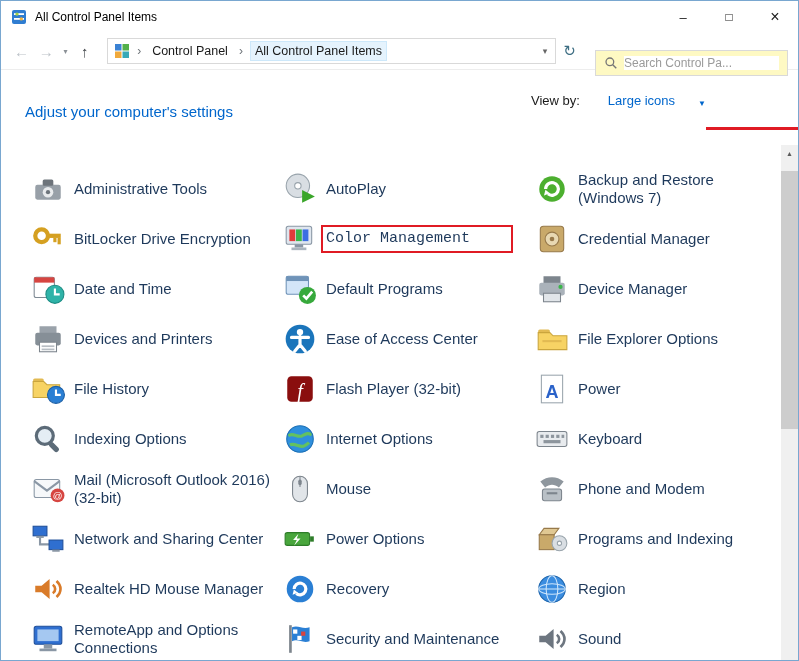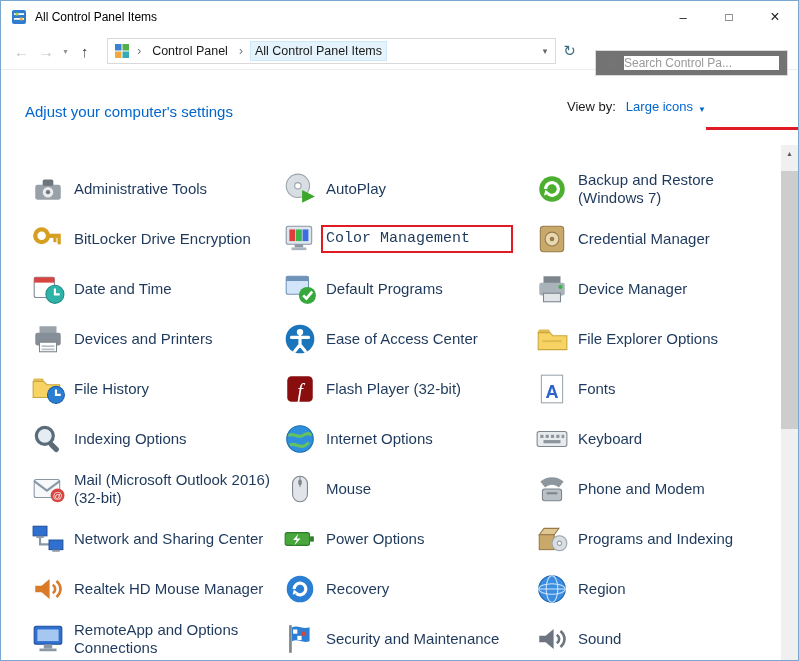--- a/index.html
+++ b/index.html
@@ -23,29 +23,29 @@
   .nav-btn.enabled { color:#44484c; }
   .caret-btn { width:14px; text-align:center; font-size:8px; color:#8b9197; }
   .addressbar { display:flex; align-items:center; height:26px; width:468px; margin-left:10px; border:1px solid #d9d9d9; background:#fff; padding:0 6px; }
   .addr-icon { width:16px; height:16px; flex:none; }
   .addr-icon svg { width:100%; height:100%; display:block; }
   .crumb-sep { font-size:12px; color:#6d7control378; color:#6d7378; padding:0 7px; }
   .crumb { font-size:12.5px; color:#1a1a1a; padding:2px 4px; white-space:nowrap; }
   .crumb.current { background:#e5f3fd; border:1px solid #cde8fa; }
   .addr-caret { margin-left:auto; font-size:9px; color:#666; padding-right:2px; }
   .refresh-btn { width:28px; text-align:center; font-size:15px; color:#3f6f84; }
-  .searchbox { display:flex; align-items:center; flex:1; height:26px; margin-left:12px; border:1px solid #d9d9d9; background:#737373; padding:0 8px;margin-top:24px; }
+  .searchbox { display:flex; align-items:center; flex:1; height:26px; margin-left:12px; border:1px solid #d9d9d9; background:#fef9c3; padding:0 8px;margin-top:24px; }
   .search-icon { width:14px; height:14px; flex:none; margin-right:6px; }
   .search-icon svg { width:100%; height:100%; display:block; }
   .searchbox input { border:0; outline:0; flex:1; font-size:12px; font-family:inherit; color:#333; min-width:20px; }
   .searchbox input::placeholder { color:#9a9a9a; }
 
   
   .page-title { position:absolute; top:102px; left:24px; font-size:15px; color:var(--link); }
-  .viewby { position:absolute; top:98px; right:92px; display:flex; align-items:flex-end; font-size:13px; }
+  .viewby { position:absolute; top:92px; right:92px; display:flex; align-items:flex-end; font-size:13px;gap:18px; }
   .viewby-label { color:#1a1a1a; margin-right:10px; }
   .viewby-value { color:var(--link); cursor:pointer; }
   .viewby-caret { color:var(--link); font-size:8px; margin-left:5px; cursor:pointer; }
 
   
   .annot-line { position:absolute; top:126px; right:0; width:92px; height:3px; background:var(--annot); }
 
   
   .items-grid { position:absolute; top:163px; left:22px; width:748px; display:grid; grid-template-columns:252px 252px 244px; grid-auto-rows:50px; }
   .cp-item { display:flex; align-items:center; gap:9px; padding-left:8px; cursor:pointer; }
@@ -278,21 +278,21 @@
         </span>
     <span class="cp-label">Flash Player (32-bit)</span>
   </div>
       <div class="cp-item">
     <span class="cp-icon">
           <svg viewBox="0 0 32 32">
             <rect x="6" y="3" width="20" height="26" fill="#fff" stroke="#9aa5ad"></rect>
             <text x="16" y="24" font-size="17" fill="#2a62c9" text-anchor="middle" font-weight="bold">A</text>
           </svg>
         </span>
-    <span class="cp-label">Fonts</span>
+    <span class="cp-label">Power</span>
   </div>
       <div class="cp-item">
     <span class="cp-icon">
           <svg viewBox="0 0 32 32">
             <circle cx="13" cy="13" r="8" fill="#e4edf4" stroke="#5c6b78" stroke-width="3"></circle>
             <rect x="19.5" y="18" width="11" height="5" rx="2.5" transform="rotate(45 19.5 18)" fill="#5c6b78"></rect>
           </svg>
         </span>
     <span class="cp-label">Indexing Options</span>
   </div>

